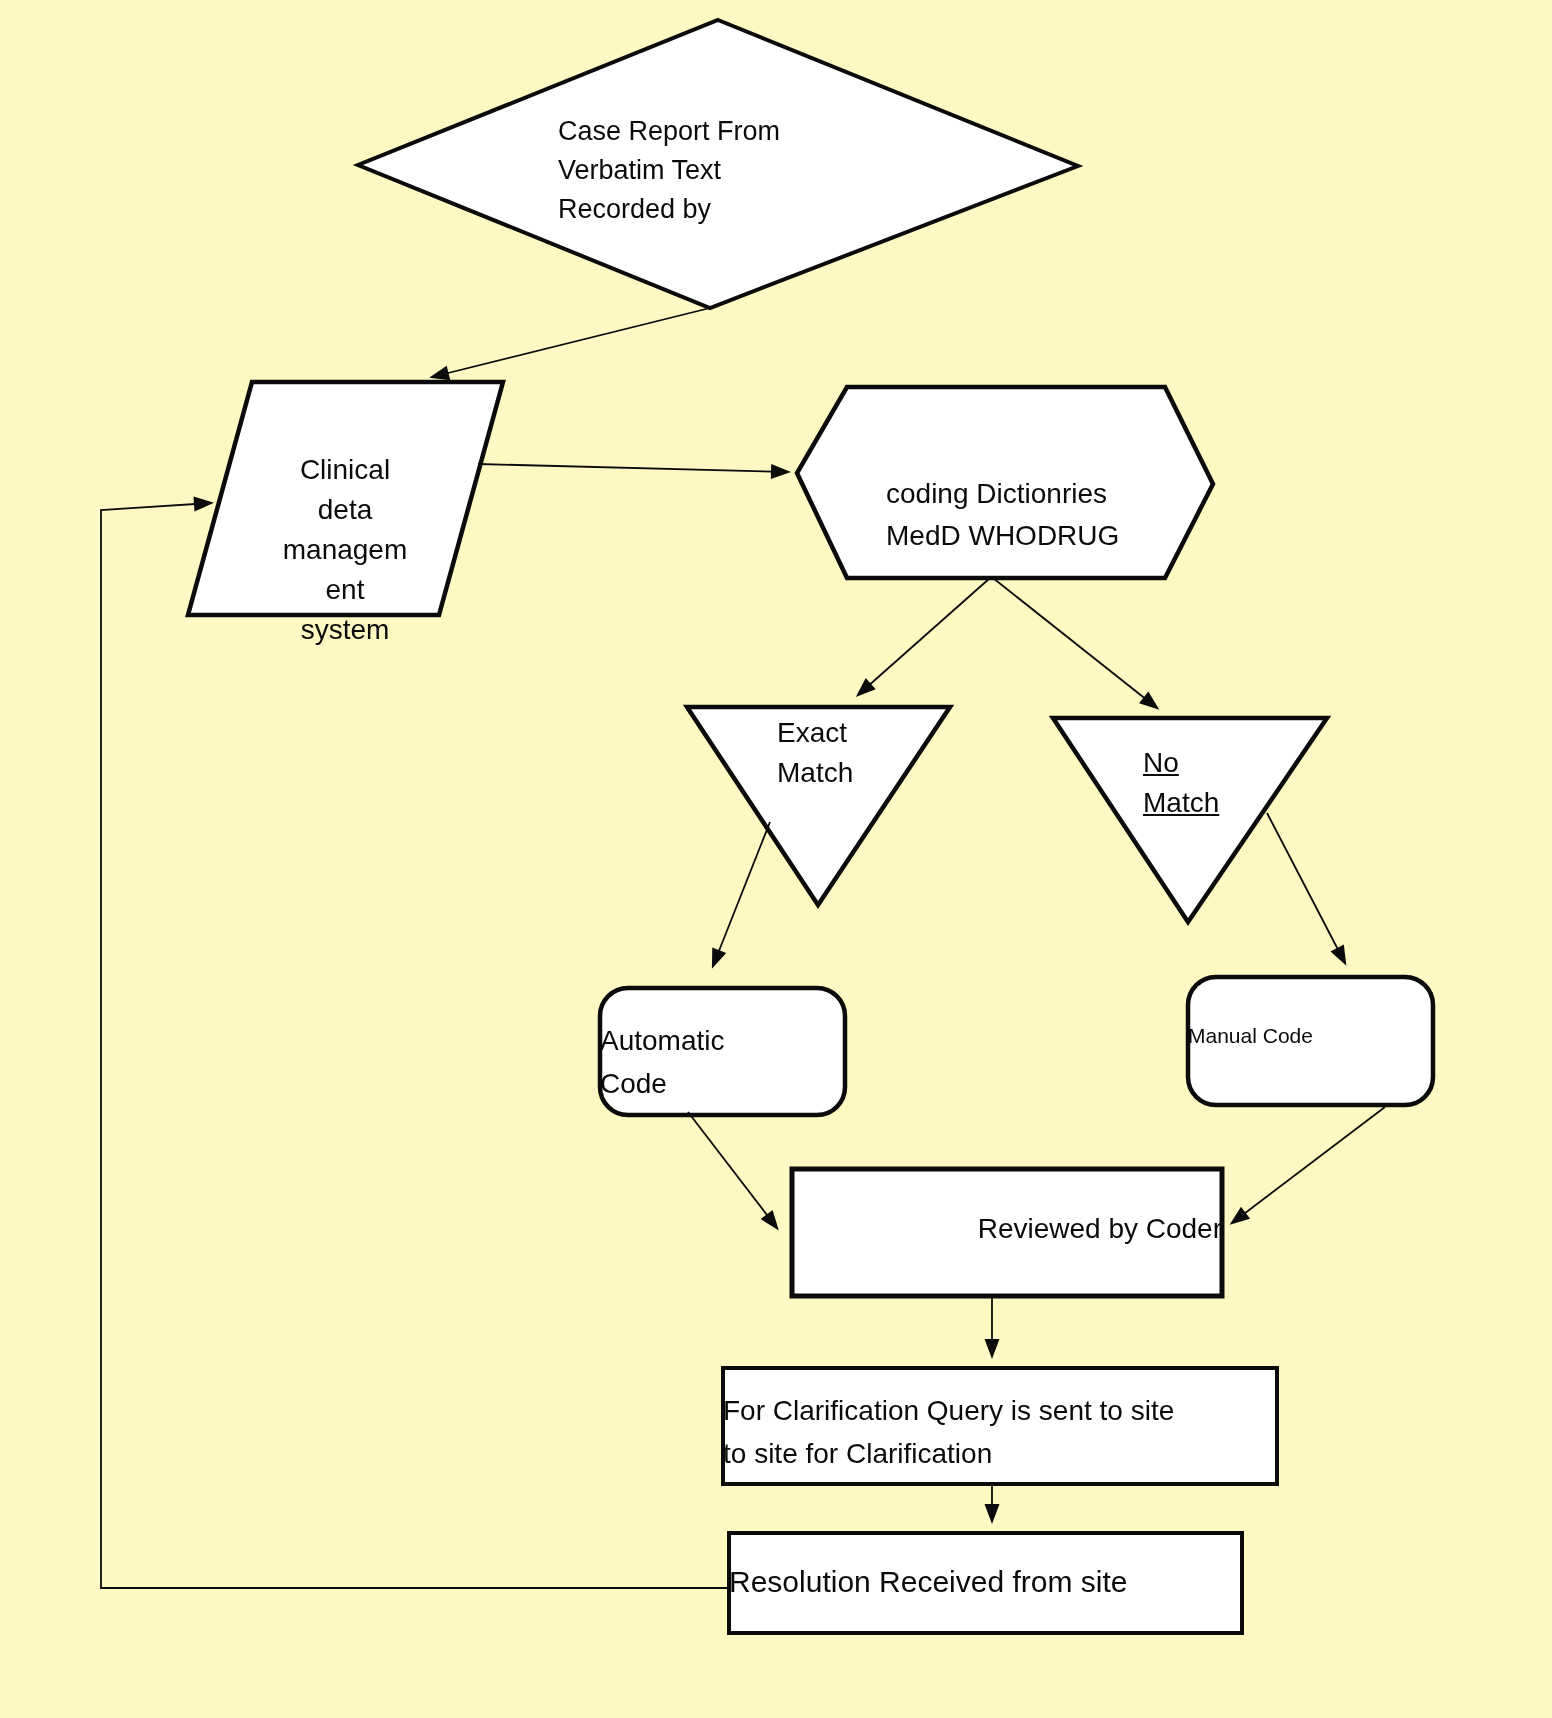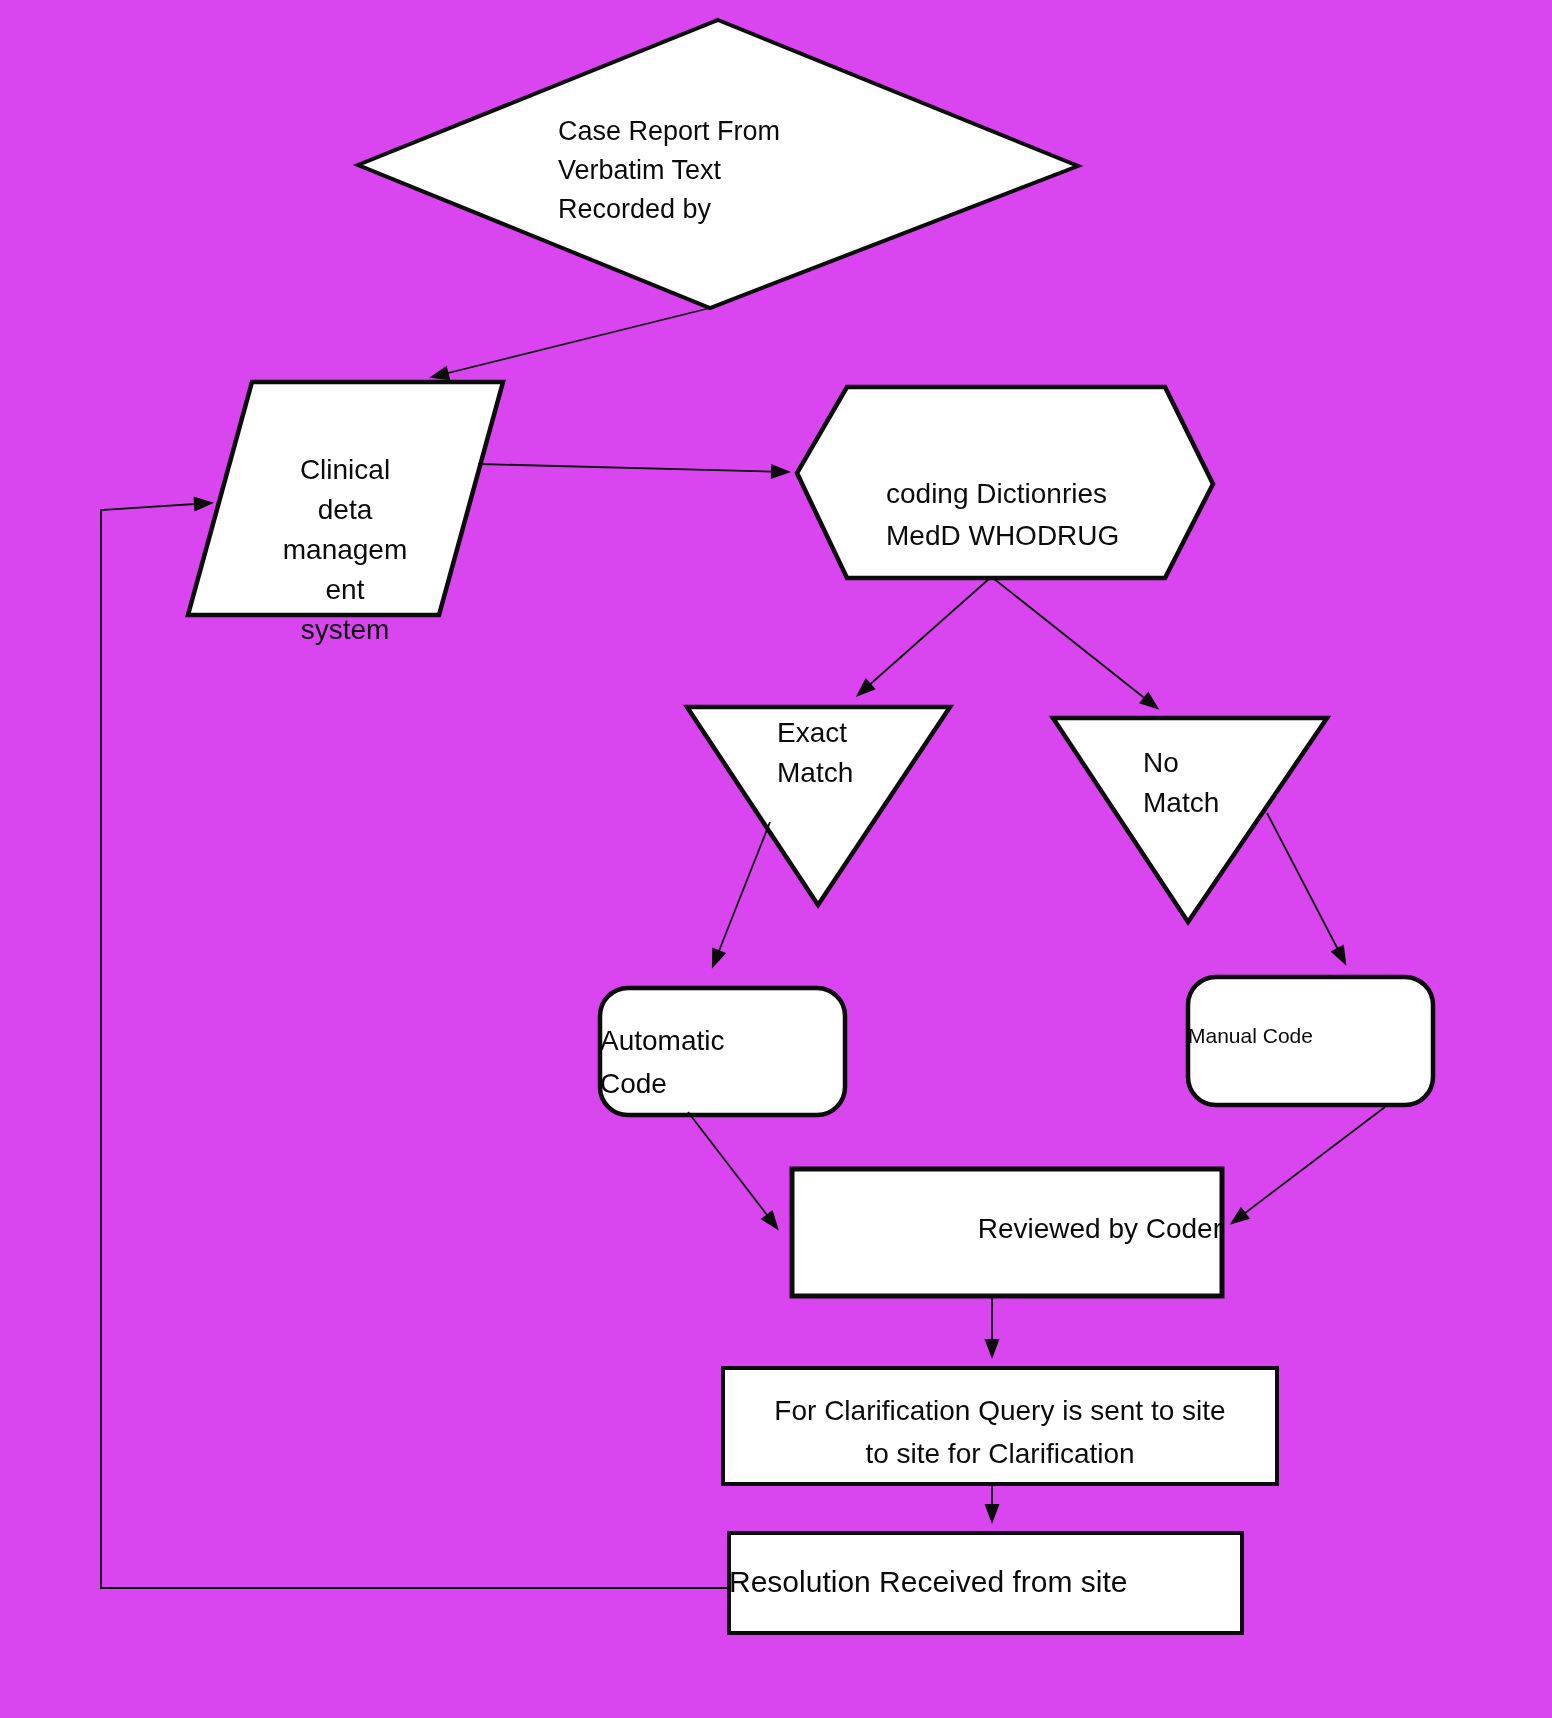--- a/index.html
+++ b/index.html
@@ -4,21 +4,21 @@
 <style>
   html, body {
     margin: 0;
     padding: 0;
     background: #ffffff;
   }
   .canvas {
     position: relative;
     width: 1552px;
     height: 1718px;
-    background: #d946ef;
+    background: #fef9c3;
     font-family: "Liberation Sans", sans-serif;
     color: #0b0b0b;
     overflow: hidden;
   }
   .canvas svg {
     position: absolute;
     left: 0;
     top: 0;
   }
   .shape {
@@ -32,25 +32,25 @@
   }
   .label {
     position: absolute;
     white-space: pre-line;
     color: #0b0b0b;
   }
   .lbl-case-report     { left: 558px;  top: 112px;  font-size: 27px; line-height: 39px; }
   .lbl-cdms            { left: 250px;  top: 402px;  width: 190px; text-align: center; font-size: 28px; line-height: 40px; margin-top: 48px; }
   .lbl-dictionaries    { left: 886px;  top: 438px;  font-size: 28px; line-height: 42px; margin-top: 35px; }
   .lbl-exact-match     { left: 777px;  top: 713px;  font-size: 28px; line-height: 40px; }
-  .lbl-no-match        { left: 1143px; top: 743px;  font-size: 28px; line-height: 40px; }
+  .lbl-no-match        { left: 1143px; top: 743px;  font-size: 28px; line-height: 40px; text-decoration: underline; }
   .lbl-automatic-code  { left: 600px;  top: 1019px; width: 245px; font-size: 28px; line-height: 43px; }
   .lbl-manual-code     { left: 1188px; top: 1024px; width: 245px; font-size: 21px; }
   .lbl-reviewed        { left: 792px;  top: 1213px; width: 430px; text-align: right; font-size: 28px; }
-  .lbl-clarification   { left: 723px;  top: 1389px; width: 554px; text-align: center; font-size: 28px; line-height: 43px; }
+  .lbl-clarification   { left: 723px;  top: 1389px; width: 554px; font-size: 28px; line-height: 43px; }
   .lbl-resolution      { left: 729px;  top: 1565px; width: 513px; font-size: 30px; }
 </style>
 </head>
 <body>
 
 <div class="canvas">
 
   <svg width="1552" height="1718" viewBox="0 0 1552 1718">
     <defs>
       <marker id="arrow" markerUnits="userSpaceOnUse" markerWidth="24" markerHeight="20" refX="18" refY="9" orient="auto">

